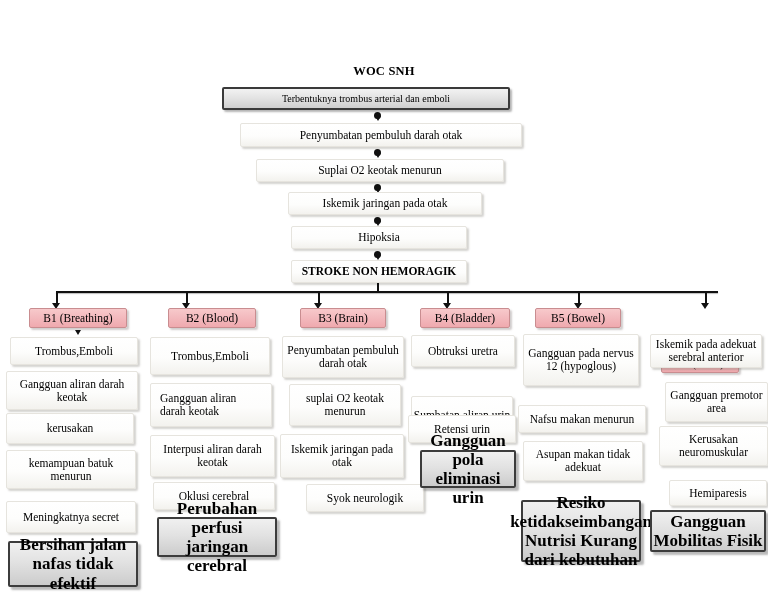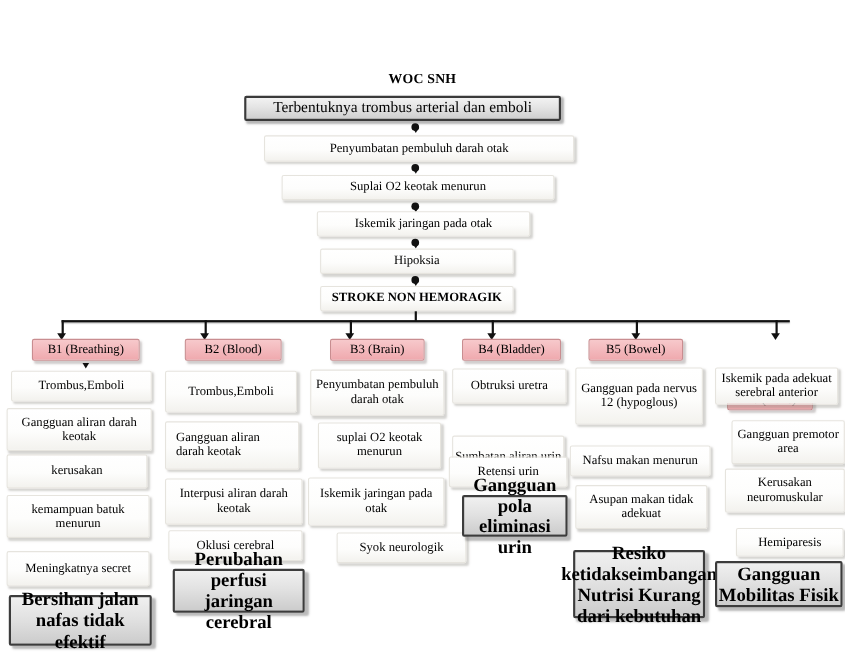--- a/index.html
+++ b/index.html
@@ -32,21 +32,21 @@
     box-shadow:2px 2px 2px rgba(120,118,110,.32);
     font-size:11.5px;
   }
 
   
   .heavy-gray{
     background:linear-gradient(180deg,#f2f2f2 0%,#e4e4e4 45%,#cfcfcf 100%);
     border:2px solid #3a3a3a;
     border-radius:2px;
     box-shadow:2px 2px 2px rgba(90,90,90,.45);
-    font-size:14px;
+    font-size:10px;
   }
 
   
   .outcome{
     background:linear-gradient(180deg,#f0f0f0 0%,#e2e2e2 45%,#cccccc 100%);
     border:2px solid #3c3c3c;
     border-radius:2px;
     box-shadow:3px 3px 2px rgba(90,90,90,.42);
     font-weight:bold;
     font-size:17px;

